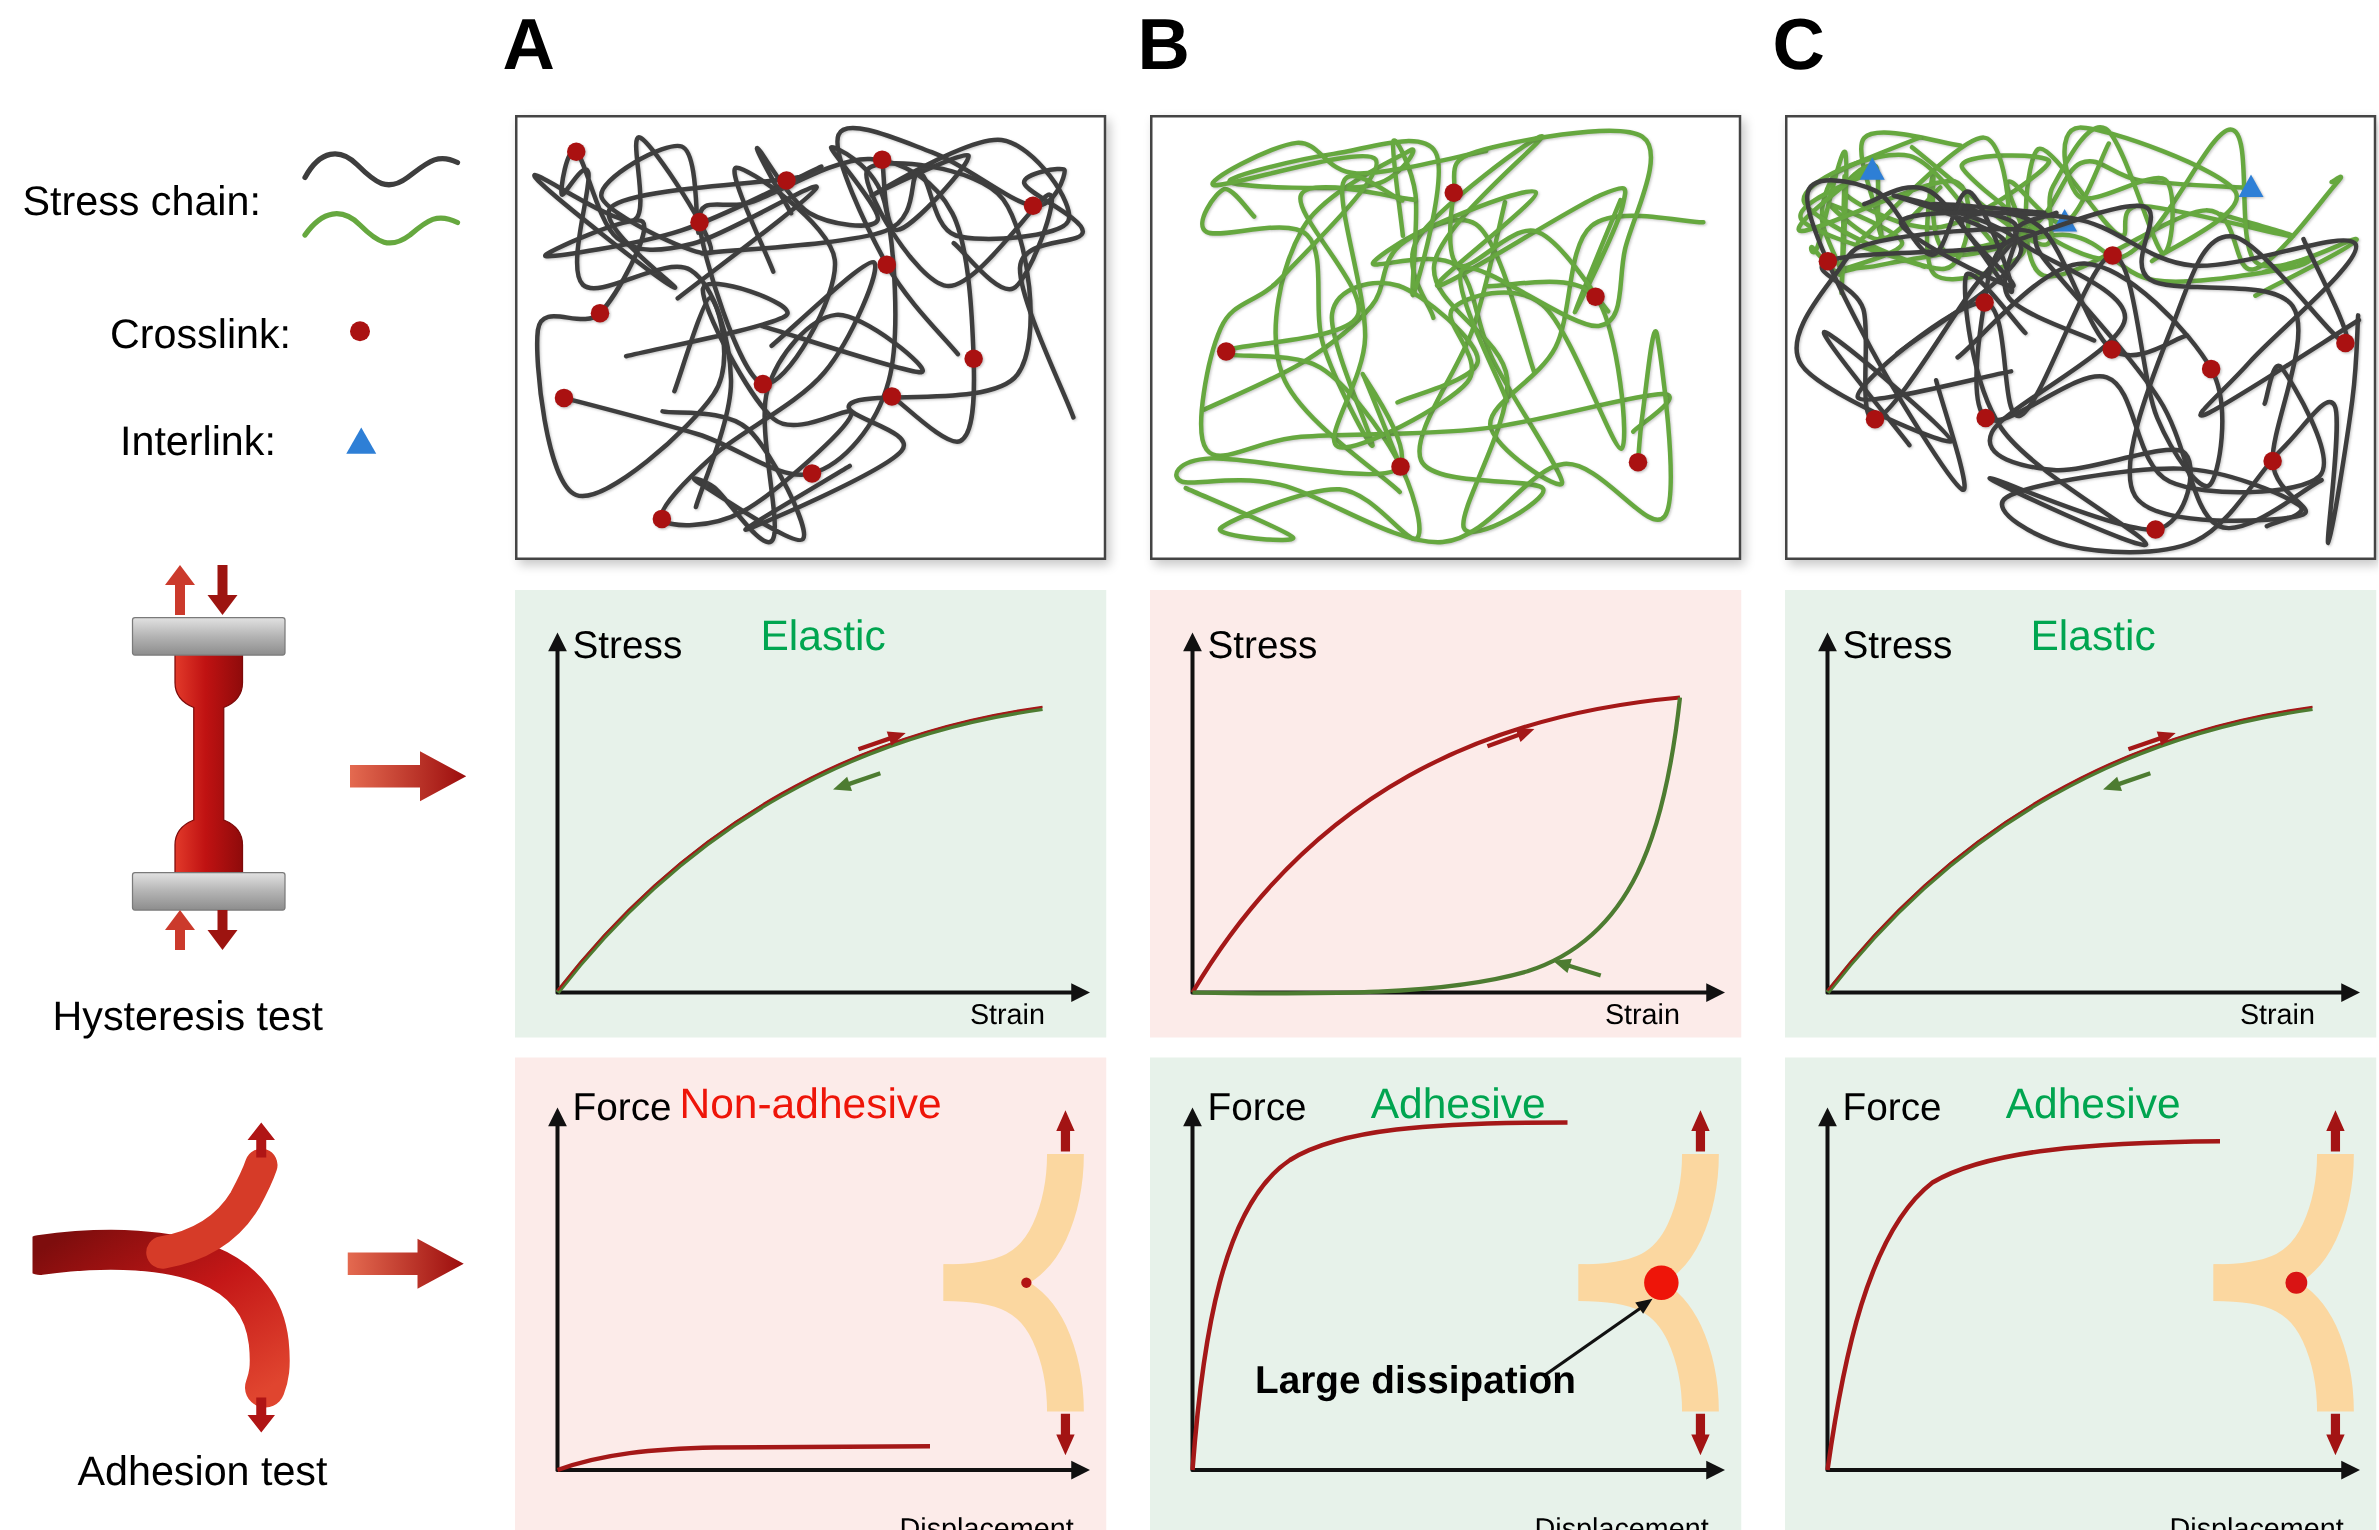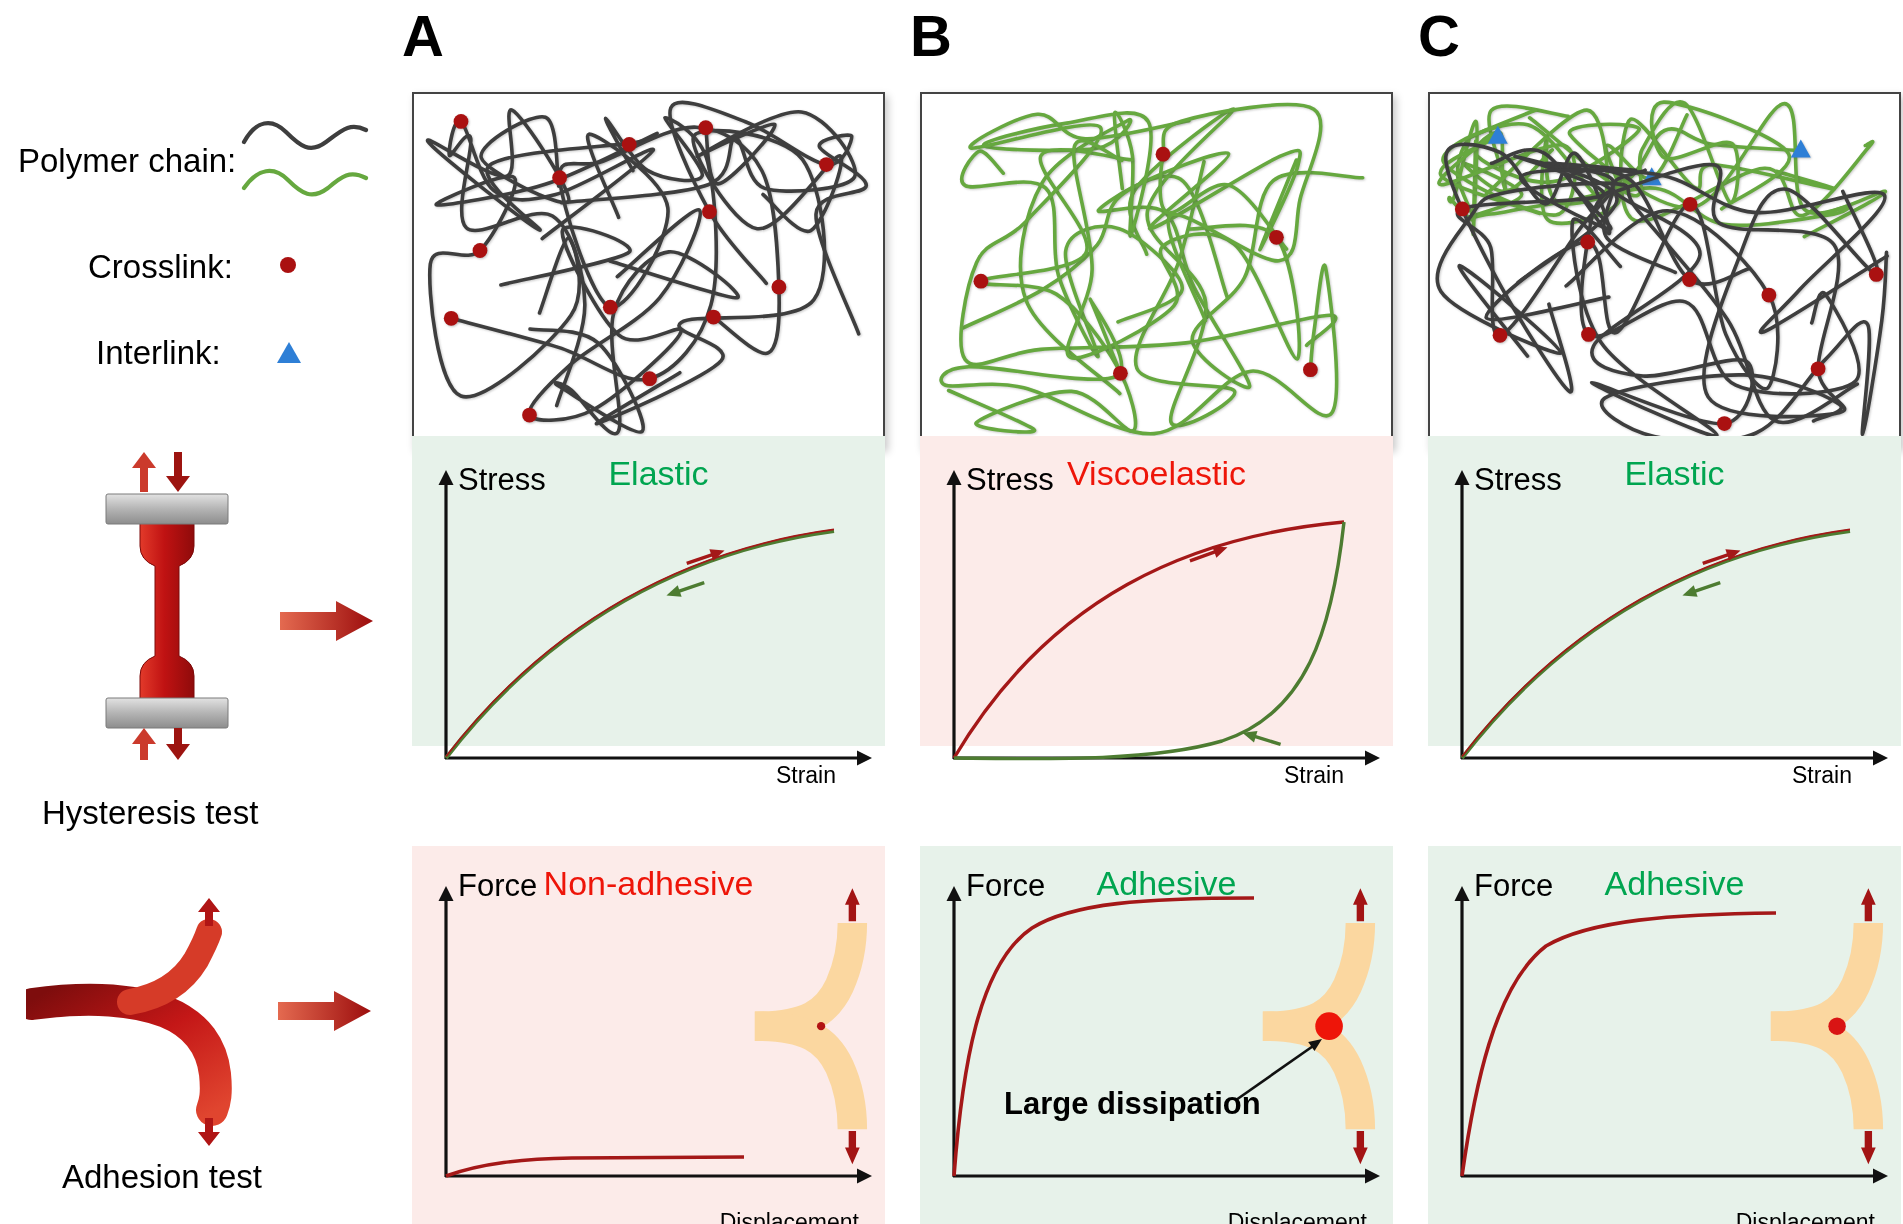--- a/index.html
+++ b/index.html
@@ -8,21 +8,21 @@
   .abs{position:absolute;}
   .lg-label{position:absolute;font-size:33px;color:#000;white-space:nowrap;}
   .panel-letter{position:absolute;top:2px;font-size:58px;font-weight:bold;color:#000;}
   .net-box{position:absolute;top:92px;width:473px;height:356px;background:#fff;
            border:2px solid #444;box-sizing:border-box;box-shadow:3px 4px 8px rgba(0,0,0,.22);}
   .net-box svg{display:block;}
   .chain{fill:none;stroke-width:3.6;stroke-linecap:round;
          filter:drop-shadow(1px 1.6px 1px rgba(80,80,80,.30));}
   .mark{filter:drop-shadow(1px 1.5px 1px rgba(80,80,80,.35));}
   .plot{position:absolute;width:473px;}
-  .stress{top:436px;height:310px;}
+  .stress{top:472px;height:358px;}
   .force{top:846px;height:452px;}
   .bg-green{background:var(--c-panel-green,#e7f2ea);}
   .bg-pink{background:var(--c-panel-pink,#fcebe9);}
   .plot-canvas{position:absolute;inset:0;}
   .plot-canvas svg{display:block;}
   .axis-y{position:absolute;left:46px;top:26px;font-size:31px;color:#000;}
   .force .axis-y{top:22px;}
   .plot-title{position:absolute;left:0;right:0;top:18px;text-align:center;font-size:34px;}
   .axis-x{position:absolute;right:49px;top:326px;font-size:23px;color:#000;}
   .force .axis-x{top:338px;right:26px;margin-top:25px;}
@@ -30,21 +30,21 @@
   .t-red{color:var(--c-alert-red,#ee1509);}
   .dot-swatch{position:absolute;width:16px;height:16px;border-radius:50%;
               background:var(--c-crosslink,#aa1111);}
   .annot{position:absolute;left:84px;top:240px;font-size:31px;color:#000;white-space:nowrap;font-weight:bold;}
 </style>
 </head>
 <body>
 
 <div class="fig">
 
-  <div class="lg-label" style="left:18px;top:142px">Polymer chain:</div>
+  <div class="lg-label" style="left:18px;top:142px">Stress chain:</div>
   <svg class="abs" style="left:240px;top:114px" width="150" height="96" viewBox="0 0 150 96">
     <path d="M4,28 C16,6 32,4 46,18 C60,32 70,40 86,28 C102,16 110,8 126,16" fill="none" stroke="#3e3e3e" stroke-width="4.2" stroke-linecap="round"></path>
     <path d="M4,74 C18,54 34,52 48,66 C62,80 72,86 88,74 C102,62 110,56 126,64" fill="none" stroke="#66a83f" stroke-width="4.2" stroke-linecap="round"></path>
   </svg>
 
   <div class="lg-label" style="left:88px;top:248px">Crosslink:</div>
   <div class="dot-swatch" style="left:280px;top:257px"></div>
 
   <div class="lg-label" style="left:96px;top:334px">Interlink:</div>
   <svg class="abs" style="left:275px;top:340px" width="28" height="26" viewBox="0 0 28 26">
@@ -218,21 +218,20 @@
             <line x1="-32" y1="0" x2="-4" y2="0" stroke="#a41818" stroke-width="3.4"></line>
             <polygon points="-6,-6 8,0 -6,6" fill="#a41818"></polygon>
           </g>
           <g transform="translate(330,299) rotate(197)">
             <line x1="-32" y1="0" x2="-4" y2="0" stroke="#4d7c31" stroke-width="3.4"></line>
             <polygon points="-6,-6 8,0 -6,6" fill="#4d7c31"></polygon>
           </g>
         </svg>
       </div>
     <div class="axis-y">Stress</div>
-    <div class="plot-title t-red">Viscoelastic</div>
     <div class="axis-x">Strain</div>
   </div>
 
   <div class="plot force bg-green" style="left:920px">
     <div class="plot-canvas" id="forceB">
         <svg width="473" height="378" viewBox="0 0 473 378">
           <line x1="34" y1="331" x2="34" y2="52" stroke="#111" stroke-width="3.2"></line>
           <polygon points="26.5,55 34,40 41.5,55" fill="#111"></polygon>
           <line x1="33" y1="330" x2="448" y2="330" stroke="#111" stroke-width="3.2"></line>
           <polygon points="445,322.5 460,330 445,337.5" fill="#111"></polygon>

